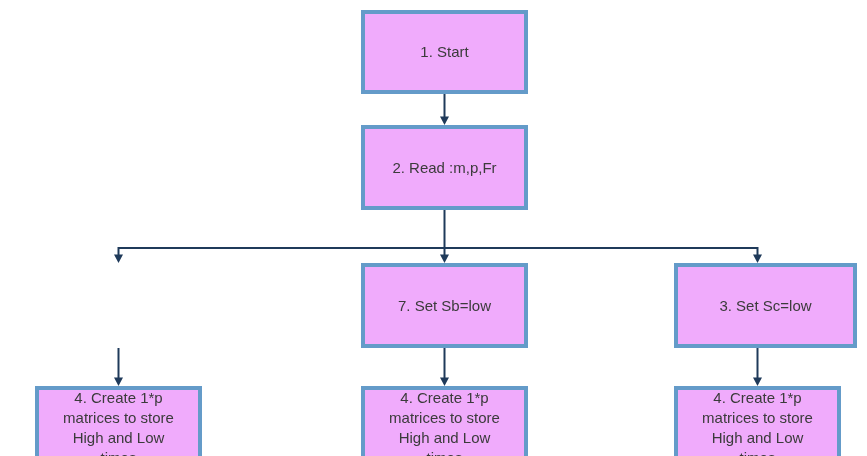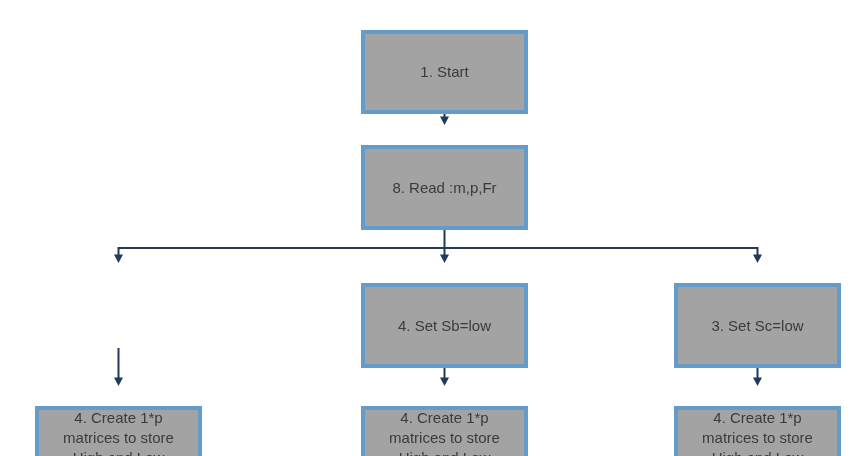--- a/index.html
+++ b/index.html
@@ -16,30 +16,29 @@
     left: 0; top: 0;
     width: 867px; height: 456px;
     pointer-events: none;
   }
   .connectors line { stroke: var(--color-arrow, #1f3a5a); stroke-width: 2; }
   .connectors polygon { fill: var(--color-arrow, #1f3a5a); }
   .node {
     position: absolute;
     box-sizing: border-box;
     border: 4px solid var(--color-box-border, #649bc9);
-    background: #a3a3a3;
+    background: #f0abfc;
     display: flex;
     align-items: center;
     justify-content: center;
     text-align: center;
     padding: 0 14px;
     color: var(--color-text, #3b3b3b);
     font-size: 15px;
     line-height: 20px;
-    margin-top: 20px;
   }
   .node .node-label { display: block; }
 </style>
 </head>
 <body>
 
 <div id="canvas">
 
   <svg class="connectors" viewBox="0 0 867 456" xmlns="http://www.w3.org/2000/svg">
 
@@ -65,29 +64,29 @@
 
     <line x1="757.5" y1="348" x2="757.5" y2="379"></line>
     <polygon points="753,377.5 762,377.5 757.5,386"></polygon>
   </svg>
 
   <div class="node" style="left:361px; top:10px; width:167px; height:84px;">
     <span class="node-label">1. Start</span>
   </div>
 
   <div class="node" style="left:361px; top:125px; width:167px; height:85px;">
-    <span class="node-label">8. Read :m,p,Fr</span>
+    <span class="node-label">2. Read :m,p,Fr</span>
   </div>
 
 
   <div class="node" style="left:361px; top:263px; width:167px; height:85px;">
-    <span class="node-label">4. Set Sb=low</span>
+    <span class="node-label">7. Set Sb=low</span>
   </div>
 
-  <div class="node" style="left:674px; top:263px; width:167px; height:85px;">
+  <div class="node" style="left:674px; top:263px; width:183px; height:85px;">
     <span class="node-label">3. Set Sc=low</span>
   </div>
 
   <div class="node" style="left:35px; top:386px; width:167px; height:84px;">
     <span class="node-label">4. Create 1*p matrices to store High and Low times</span>
   </div>
 
   <div class="node" style="left:361px; top:386px; width:167px; height:84px;">
     <span class="node-label">4. Create 1*p matrices to store High and Low times</span>
   </div>

